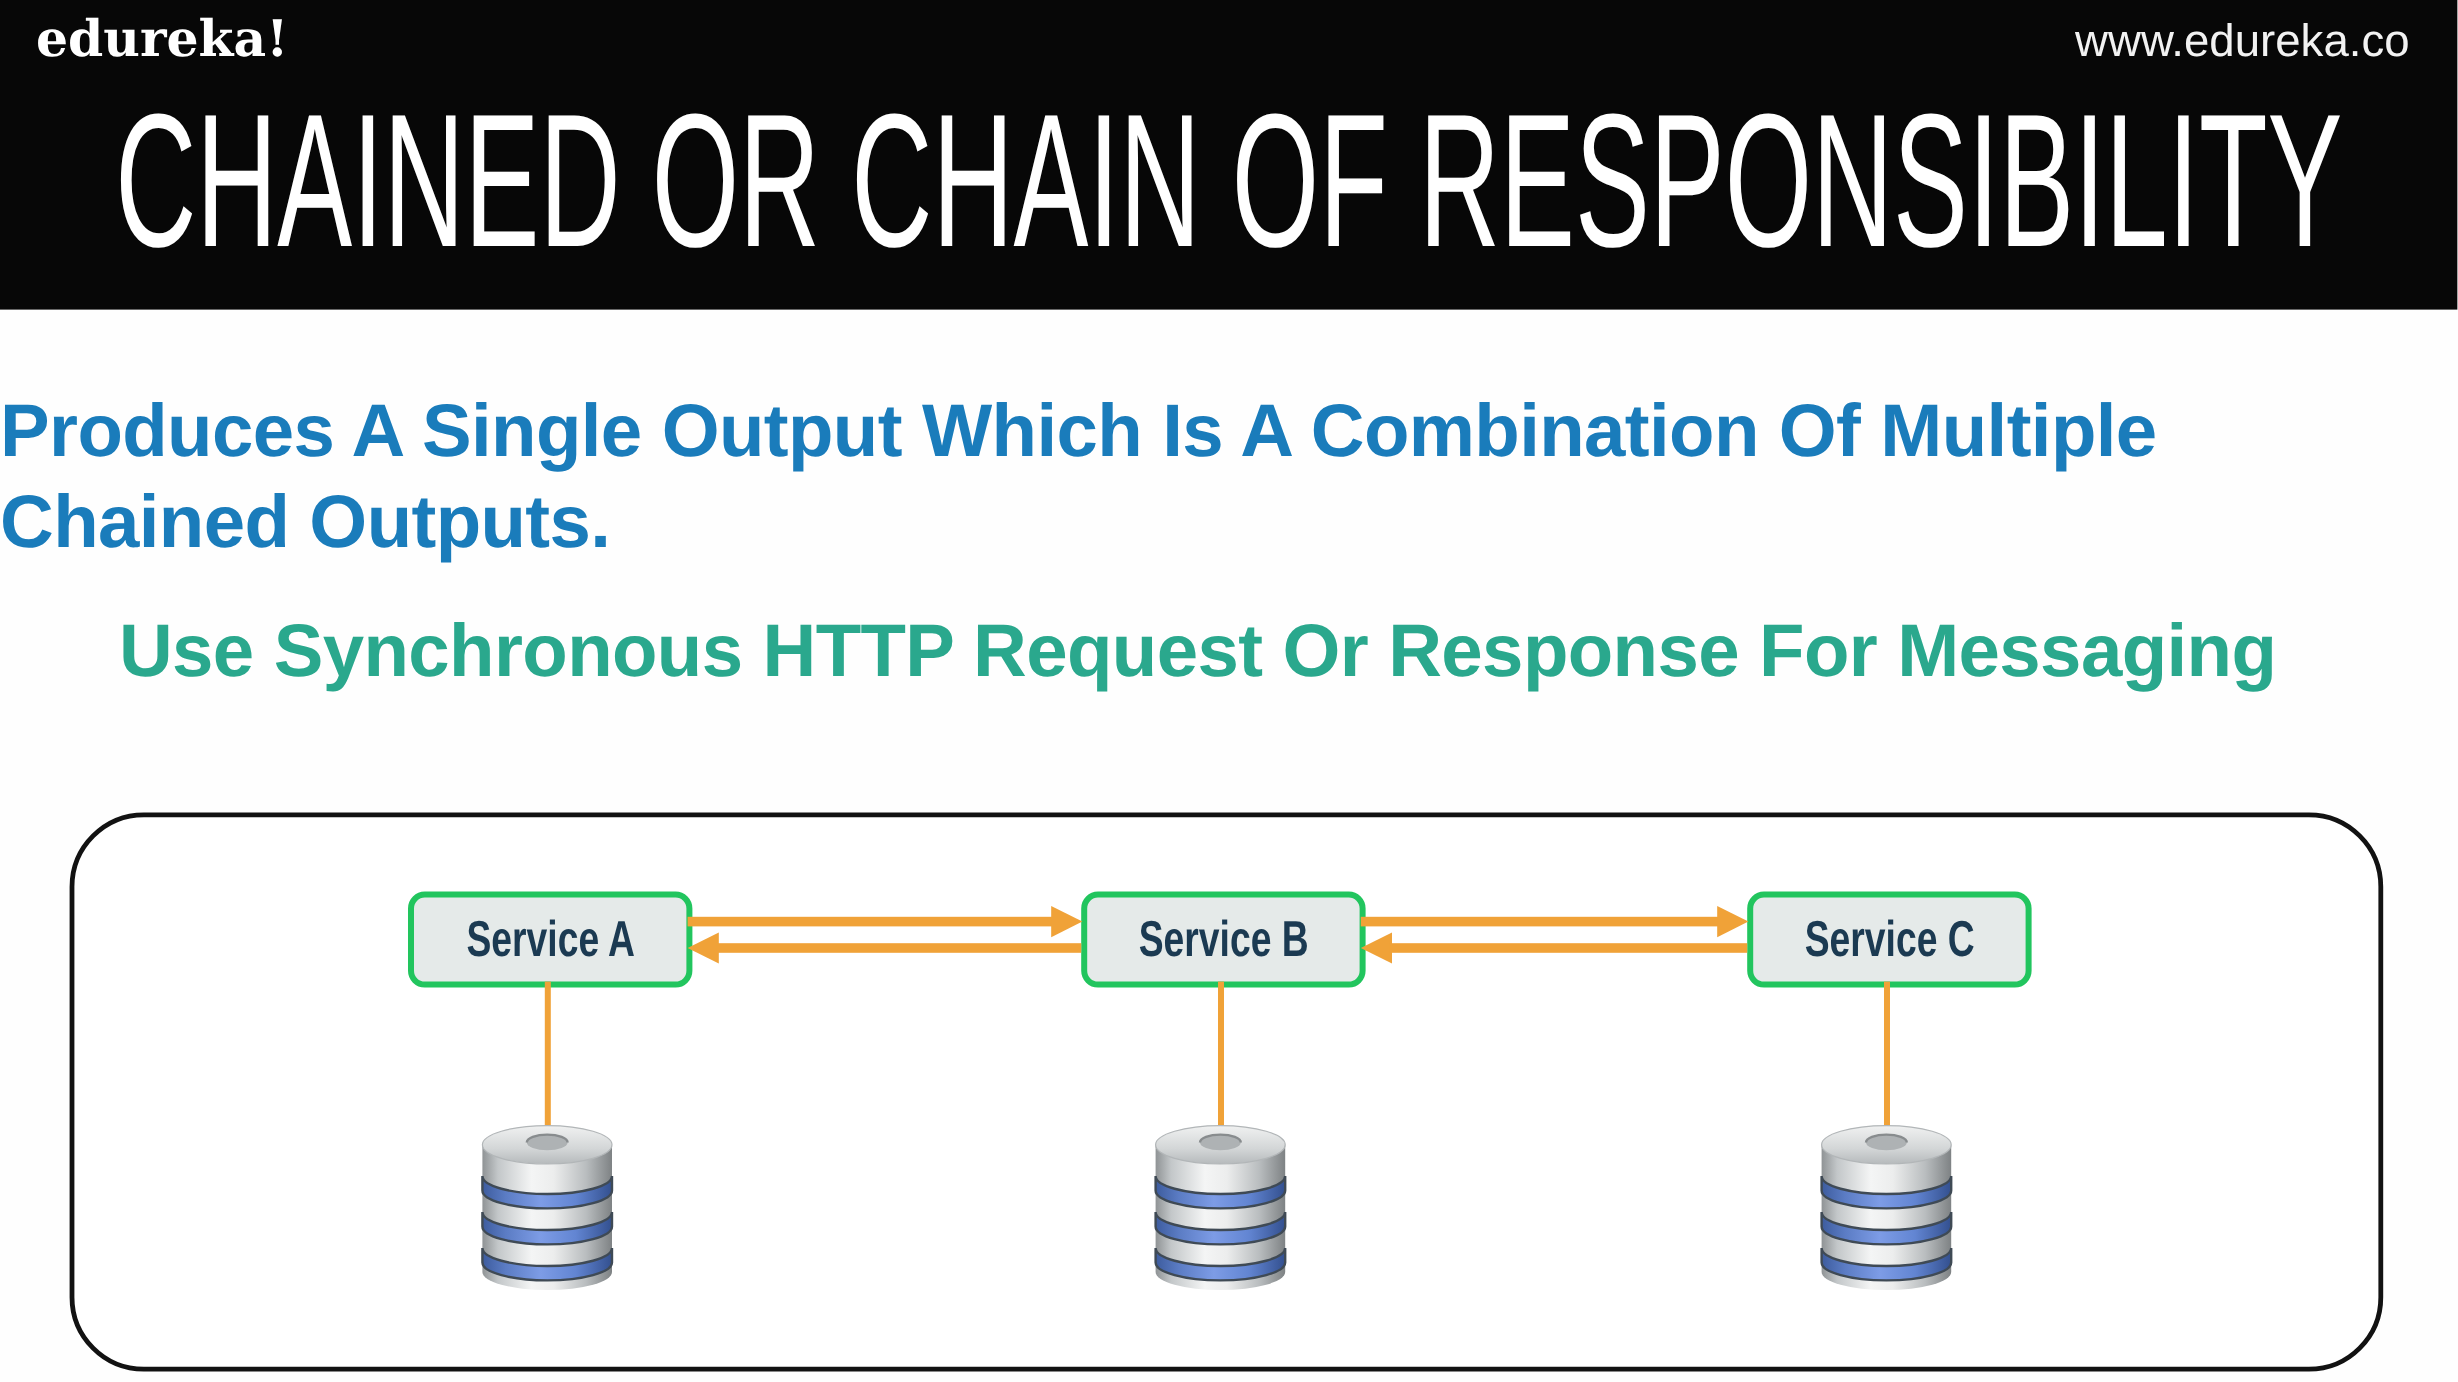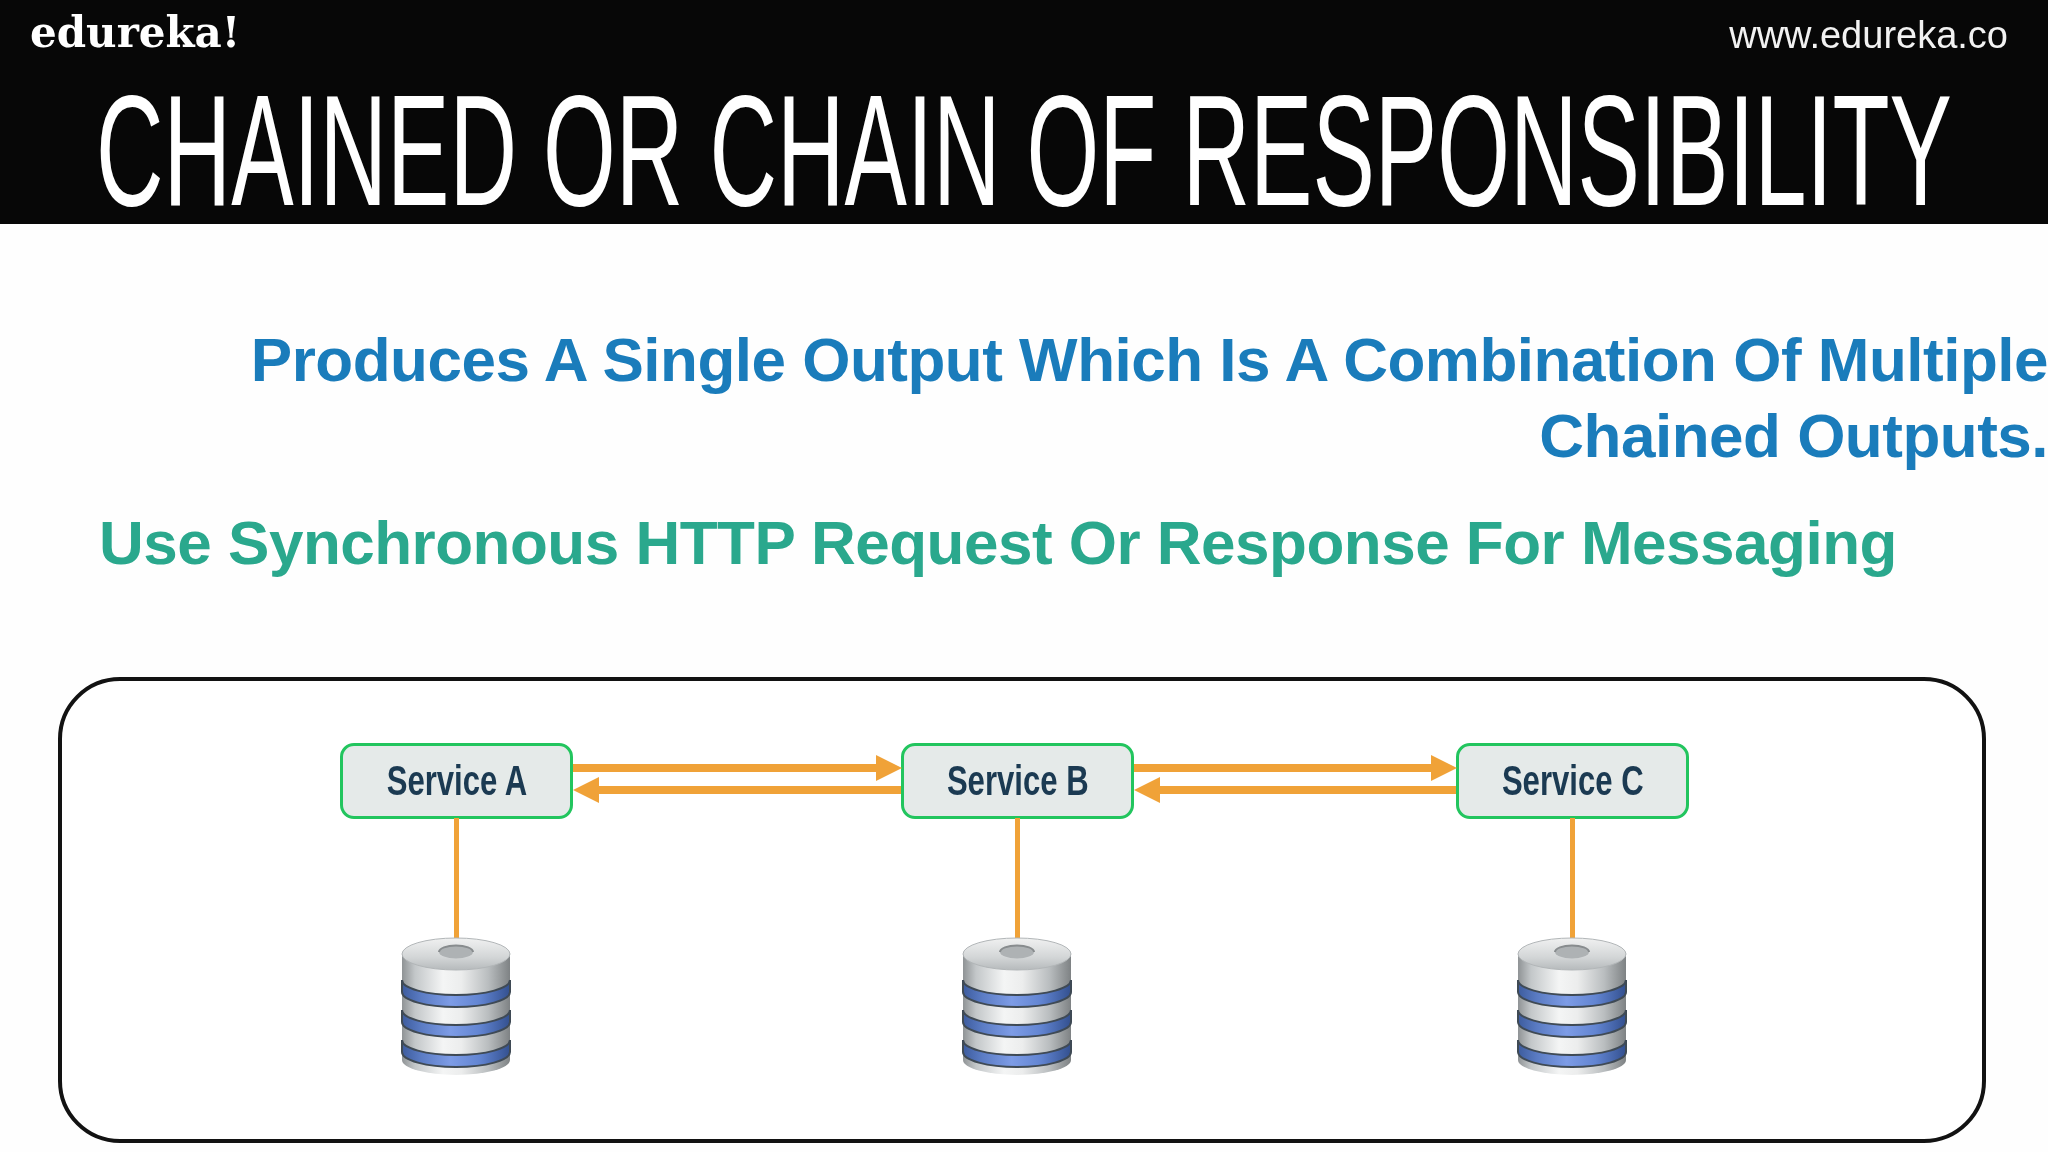--- a/index.html
+++ b/index.html
@@ -2,56 +2,56 @@
 <html><head>
 <meta charset="utf-8">
 <style>
   html,body{margin:0;padding:0;}
   body{
     width:2048px;height:1152px;position:relative;overflow:hidden;
     background:#fefefe;font-family:"Liberation Sans",sans-serif;
   }
   
   .banner{
-    position:absolute;left:0;top:0;width:2048px;height:224px;
+    position:absolute;left:0;top:0;width:2048px;height:258px;
     background:#070707;
   }
   .logo{
     position:absolute;left:30px;top:8px;
     font-family:"DejaVu Serif",serif;font-weight:bold;
     font-size:42px;color:#ffffff;letter-spacing:0px;
   }
   .site-url{
     position:absolute;right:40px;top:14px;
     font-size:38px;color:#f2f2f2;font-weight:400;
   }
   .title-svg{position:absolute;left:0;top:0;width:2048px;height:258px;}
   .title-svg text{
     fill:#ffffff;font-family:"Liberation Sans",sans-serif;
     font-weight:400;font-size:158px;
   }
   
   .subtitle-primary{
     position:absolute;left:0;top:322px;width:2048px;
-    text-align:right;color:#1a7cbb;font-weight:bold;
+    text-align:left;color:#1a7cbb;font-weight:bold;
     font-size:62px;line-height:76px;letter-spacing:-0.5px;
   }
   .subtitle-secondary{
     position:absolute;left:0;top:505px;width:1996px;
     text-align:center;color:#2aa88d;font-weight:bold;
     font-size:62px;line-height:76px;letter-spacing:-0.5px;
   }
   
   .diagram{
     position:absolute;left:58px;top:677px;width:1920px;height:458px;
     background:#ffffff;border:4px solid #121212;border-radius:62px;
   }
   .service-box{
     position:absolute;width:227px;height:70px;
-    background:#e5eae9;border:3px solid #22c55e;border-radius:14px;
+    background:#e5eae9;border:5px solid #22c55e;border-radius:14px;
     display:flex;align-items:center;justify-content:center;
   }
   .service-box .label{
     color:#1b3a52;font-weight:bold;font-size:42px;
     transform:scaleX(0.74);transform-origin:center;white-space:nowrap;
   }
   .box-a{left:340px;top:743px;}
   .box-b{left:901px;top:743px;}
   .box-c{left:1456px;top:743px;align-items:center;}
   .arrow-line{position:absolute;height:8px;background:#f0a238;}

